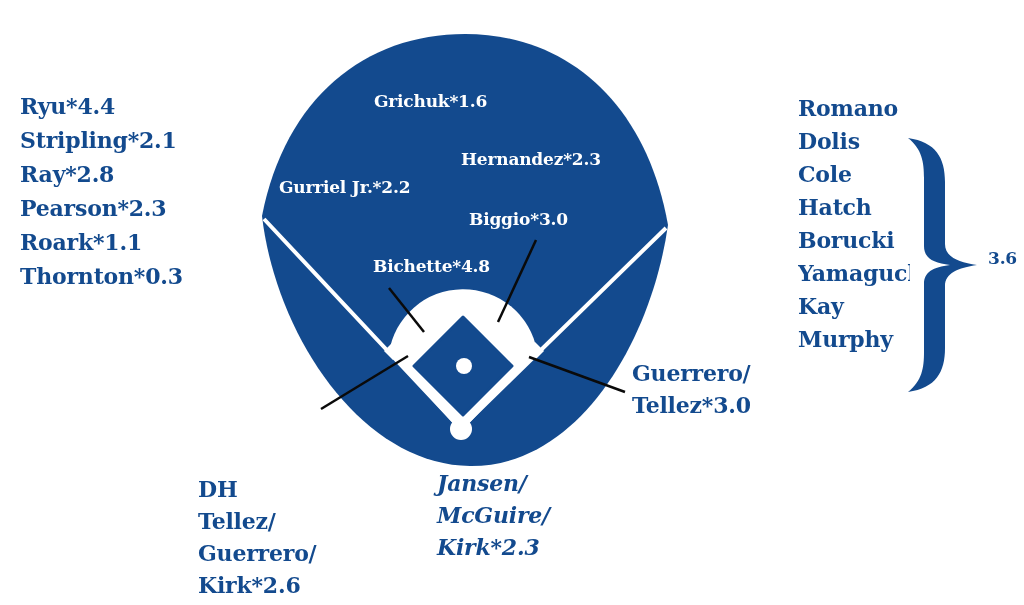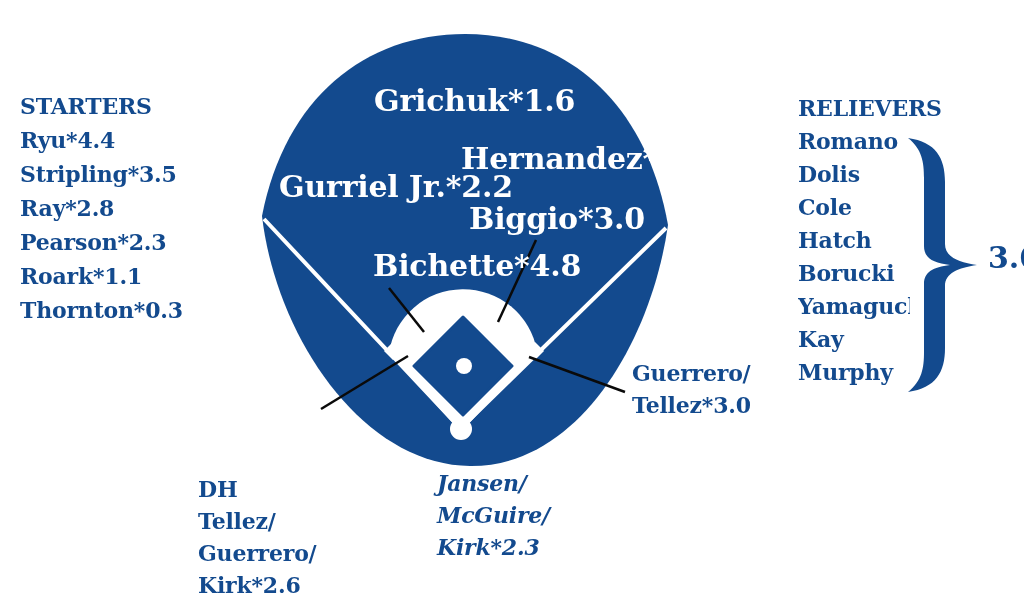--- a/index.html
+++ b/index.html
@@ -17,21 +17,21 @@
     font-family:"DejaVu Serif","Liberation Serif",serif;
     font-weight:700;
     color:var(--blue);
   }
   .stage svg{position:absolute;left:0;top:0;}
   .field-fill{fill:var(--blue);}
   .white-fill{fill:var(--white);}
   .foul{stroke:var(--white);stroke-width:4;fill:none;}
   .grass{fill:var(--blue);stroke:var(--blue);stroke-width:3;stroke-linejoin:round;}
   .callout{stroke:var(--line);stroke-width:2.5;fill:none;}
-  .lbl{position:absolute;font-size:30px;line-height:22px;white-space:nowrap;letter-spacing:-0.2px;text-align:center;}
+  .lbl{position:absolute;font-size:17px;line-height:22px;white-space:nowrap;letter-spacing:-0.2px;text-align:center;}
   .list{position:absolute;font-size:22px;letter-spacing:-0.2px;}
   .list div{white-space:nowrap;}
   .starters{left:20px;top:89px;line-height:34px;}
   .relievers{left:798px;top:92px;line-height:33px;}
   .relievers .clip{max-width:112px;overflow:hidden;}
   .multi{position:absolute;font-size:22px;letter-spacing:-0.2px;}
   .multi div{white-space:nowrap;}
   .on-field{color:var(--white);}
   .pos-cf{left:374px;top:90px;}
   .pos-rf{left:461px;top:148px;}
@@ -71,31 +71,29 @@
     <path class="callout" d="M 321 409 L 408 356"></path>
     <path class="callout" d="M 625 392 L 529 357"></path>
 
     <path class="field-fill" d="M 908 138 C 936 142 945 158 945 182 L 945 244 C 945 257 958 262 977 265
              C 958 268 945 273 945 286 L 945 348 C 945 372 936 388 908 392
              C 922 381 924 368 924 352 L 924 284 C 924 272 933 267 950 265
              C 933 263 924 258 924 246 L 924 178 C 924 162 922 149 908 138 Z"></path>
   </svg>
 
   <div class="list starters">
-    <div>STARTERS</div>
     <div>Ryu*4.4</div>
-    <div>Stripling*3.5</div>
+    <div>Stripling*2.1</div>
     <div>Ray*2.8</div>
     <div>Pearson*2.3</div>
     <div>Roark*1.1</div>
     <div>Thornton*0.3</div>
   </div>
 
   <div class="list relievers">
-    <div>RELIEVERS</div>
     <div>Romano</div>
     <div>Dolis</div>
     <div>Cole</div>
     <div>Hatch</div>
     <div>Borucki</div>
     <div class="clip">Yamaguchi</div>
     <div>Kay</div>
     <div>Murphy</div>
   </div>
 

